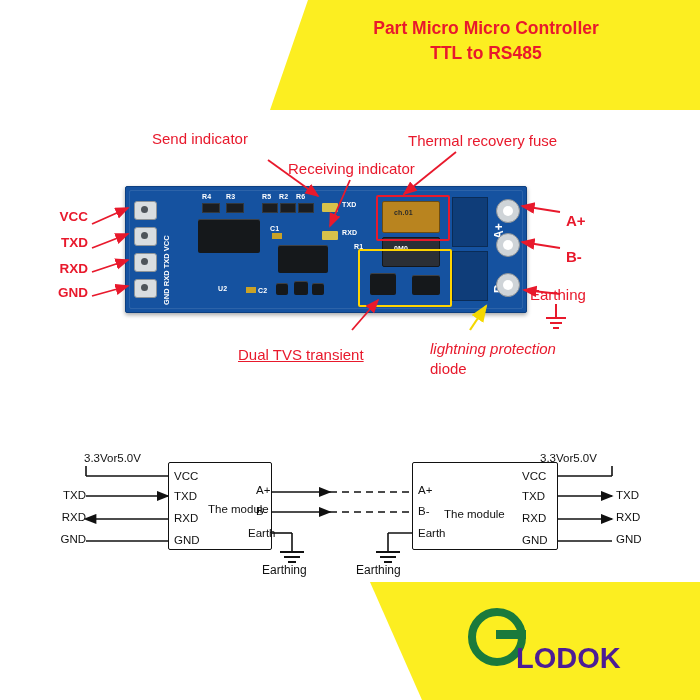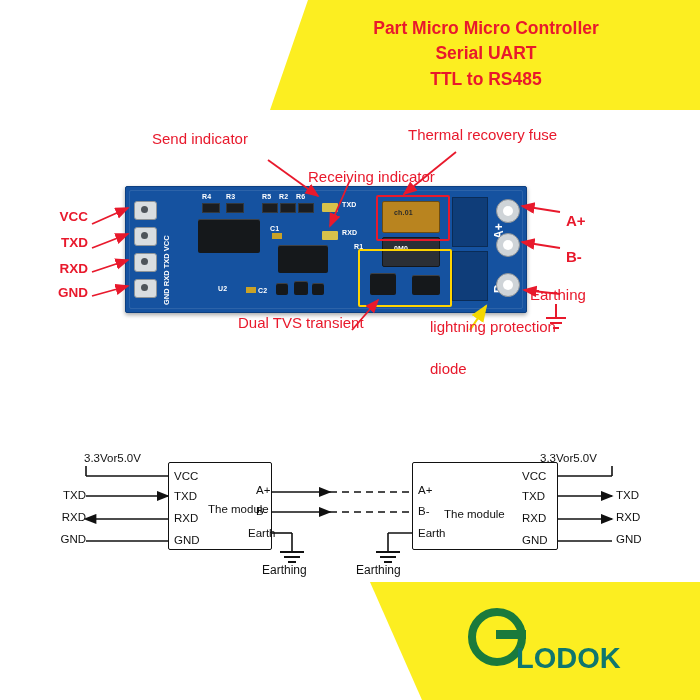--- a/index.html
+++ b/index.html
@@ -68,33 +68,32 @@
   .dtxt{position:absolute;color:#111;font-size:11.5px;white-space:nowrap;}
 
   
   .logo{position:absolute;right:24px;bottom:22px;width:208px;height:74px;}
   .logo .g{
     position:absolute;left:0;top:4px;width:58px;height:58px;border-radius:50%;
     border:8px solid #1a7a3c;box-sizing:border-box;
   }
   .logo .gbar{position:absolute;left:28px;top:26px;width:30px;height:9px;background:#1a7a3c;}
   .logo .num{position:absolute;left:62px;top:2px;font-size:40px;font-weight:bold;color:#1a7a3c;letter-spacing:-1px;}
-  .logo .word{position:absolute;left:48px;top:38px;font-size:29px;font-weight:bold;color:#0f766e;letter-spacing:0px;}
+  .logo .word{position:absolute;left:48px;top:38px;font-size:29px;font-weight:bold;color:#4c1d95;letter-spacing:0px;}
 </style>
 </head>
 <body>
 
 <div class="stage">
 
   <div class="banner-top"></div>
   <div class="banner-bottom"></div>
 
   <div class="title">
     <div>Part Micro Micro Controller</div>
-    <div>Serial UART</div>
     <div>TTL to RS485</div>
   </div>
 
   <div class="board">
 
     <div class="pinpad" style="left:8px;  top:14px;"></div>
     <div class="pinpad" style="left:8px;  top:40px;"></div>
     <div class="pinpad" style="left:8px;  top:66px;"></div>
     <div class="pinpad" style="left:8px;  top:92px;"></div>
     <div class="pinhole" style="left:15px;top:19px;"></div>
@@ -229,25 +228,25 @@
   <div class="pinlabel" style="left:88px; top:216px;transform:translate(-100%,-50%);">VCC</div>
   <div class="pinlabel" style="left:88px; top:242px;transform:translate(-100%,-50%);">TXD</div>
   <div class="pinlabel" style="left:88px; top:268px;transform:translate(-100%,-50%);">RXD</div>
   <div class="pinlabel" style="left:88px; top:292px;transform:translate(-100%,-50%);">GND</div>
 
   <div class="pinlabel" style="left:566px;top:212px;font-size:15px;">A+</div>
   <div class="pinlabel" style="left:566px;top:248px;font-size:15px;">B-</div>
   <div class="ann" style="left:530px;top:286px;">Earthing</div>
 
   <div class="ann" style="left:152px;top:130px;">Send indicator</div>
-  <div class="ann" style="left:288px;top:168px;margin-left:20px;">Receiving indicator</div>
-  <div class="ann" style="left:408px;top:126px;">Thermal recovery fuse</div>
-
-  <div class="ann" style="left:238px;top:314px;">Dual TVS transient</div>
-  <div class="ann" style="left:430px;top:318px;">lightning protection</div>
+  <div class="ann" style="left:288px;top:160px;">Receiving indicator</div>
+  <div class="ann" style="left:408px;top:132px;">Thermal recovery fuse</div>
+
+  <div class="ann" style="left:238px;top:346px;text-decoration:underline;">Dual TVS transient</div>
+  <div class="ann" style="left:430px;top:340px;font-style:italic;">lightning protection</div>
   <div class="ann" style="left:430px;top:360px;">diode</div>
 
   <div class="dbox" style="left:168px;top:462px;width:102px;height:86px;"></div>
   <div class="dtxt" style="left:174px;top:470px;">VCC</div>
   <div class="dtxt" style="left:174px;top:490px;">TXD</div>
   <div class="dtxt" style="left:174px;top:512px;">RXD</div>
   <div class="dtxt" style="left:174px;top:534px;">GND</div>
   <div class="dtxt" style="left:256px;top:484px;">A+</div>
   <div class="dtxt" style="left:256px;top:505px;">B-</div>
   <div class="dtxt" style="left:248px;top:527px;">Earth</div>

